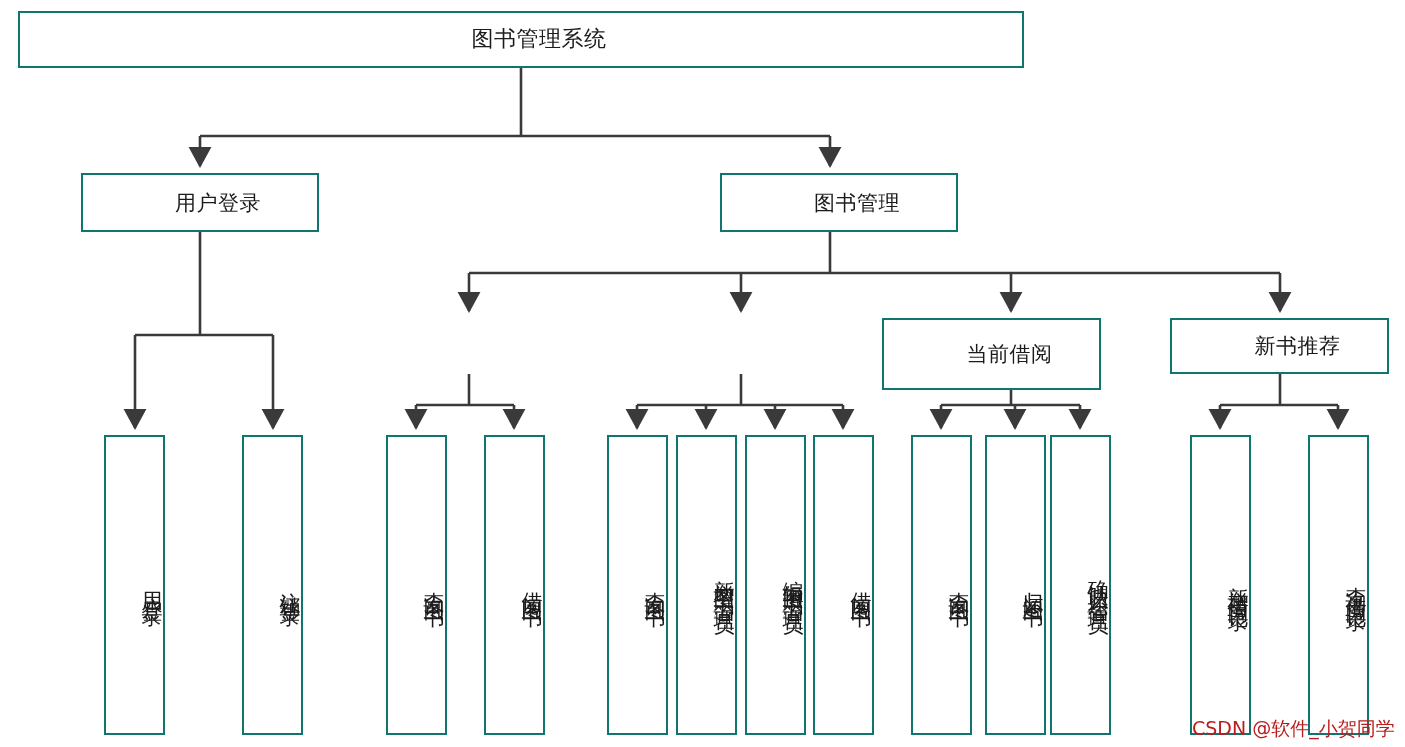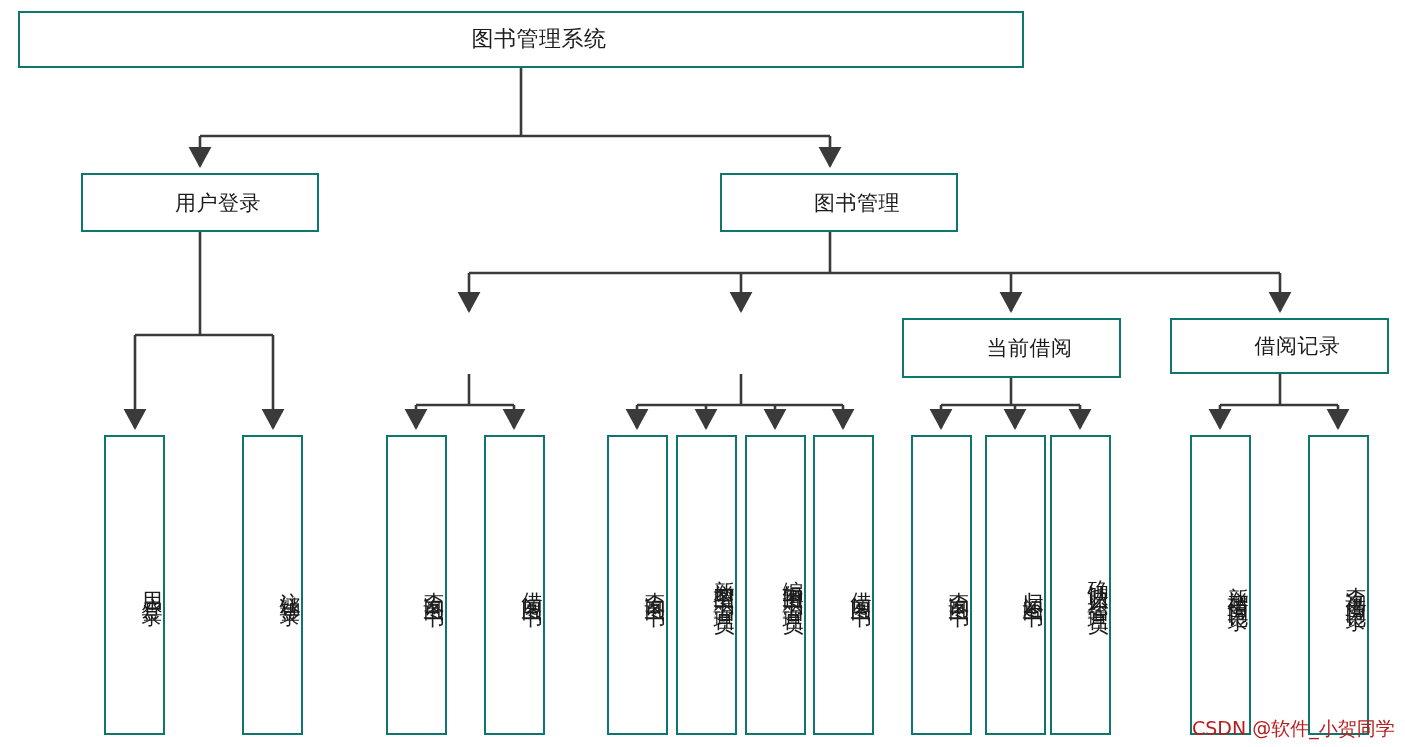--- a/index.html
+++ b/index.html
@@ -131,25 +131,25 @@
     <span class="label">图书管理系统</span>
   </div>
 
   <div class="node horiz" style="left:81px; top:173px; width:238px; height:59px;">
     <span class="label">用户登录</span>
   </div>
   <div class="node horiz" style="left:711px; top:173px; width:238px; height:59px;margin-left:9px;">
     <span class="label">图书管理</span>
   </div>
 
-  <div class="node horiz" style="left:902px; top:318px; width:219px; height:60px;">
+  <div class="node horiz" style="left:882px; top:318px; width:219px; height:72px;">
     <span class="label">当前借阅</span>
   </div>
   <div class="node horiz" style="left:1170px; top:318px; width:219px; height:56px;">
-    <span class="label">借阅记录</span>
+    <span class="label">新书推荐</span>
   </div>
 
   <div class="node vert" style="left:104px; top:435px; width:61px; height:300px;">
     <span class="label">用户登录</span>
   </div>
   <div class="node vert" style="left:242px; top:435px; width:61px; height:300px;">
     <span class="label">注销登录</span>
   </div>
   <div class="node vert" style="left:386px; top:435px; width:61px; height:300px;">
     <span class="label">查询图书</span>

